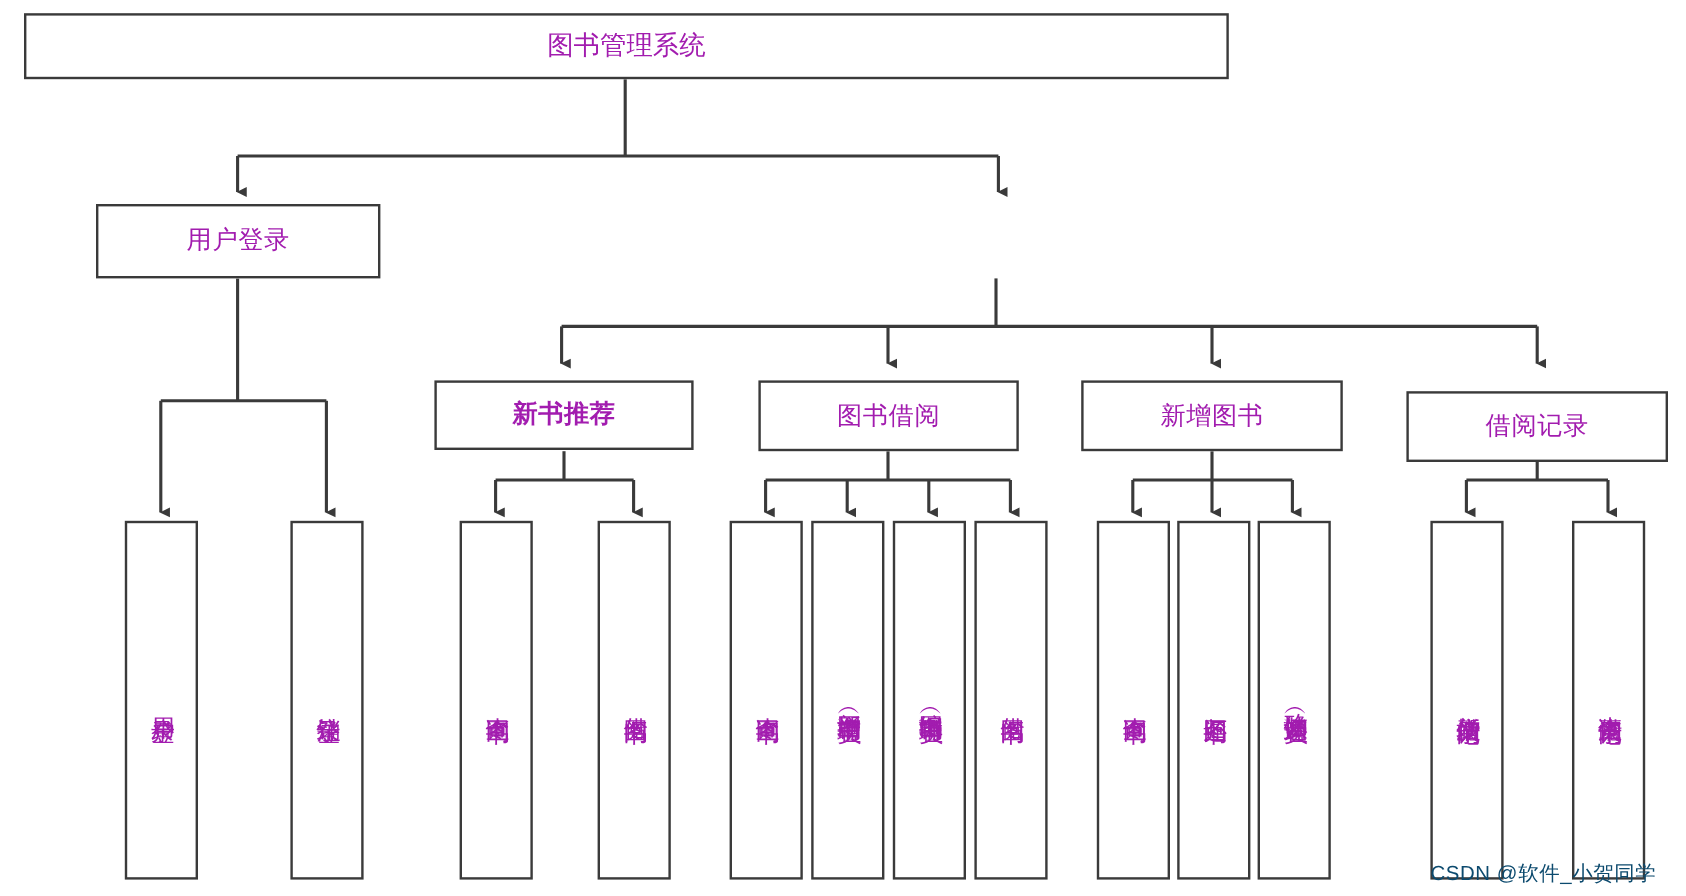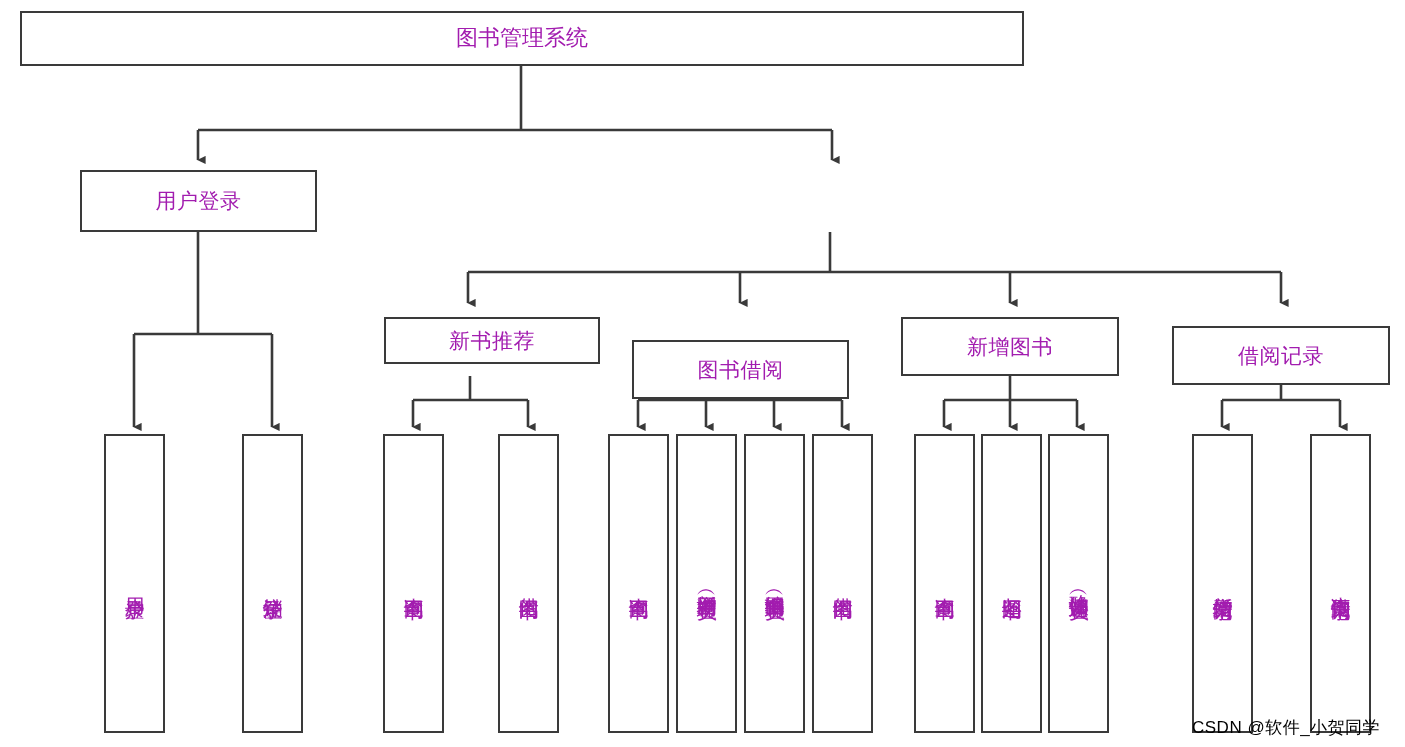--- a/index.html
+++ b/index.html
@@ -54,21 +54,21 @@
     text-orientation: upright;
     line-height: 1.18;
     letter-spacing: 1px;
     white-space: normal;
     display: block;
     max-height: 100%;
   }
   .watermark {
     position: absolute;
     font-size: 17px;
-    color: #000000;
+    color: #0c4a6e;
     white-space: nowrap;
     letter-spacing: 0.5px;
   }
 </style>
 </head>
 <body>
 
 <div id="canvas">
 
   <svg class="wires" viewBox="0 0 1405 747">
@@ -122,24 +122,24 @@
   </svg>
 
   <div class="node title" style="left:20px; top:11px; width:1004px; height:55px;">
     <span>图书管理系统</span>
   </div>
 
   <div class="node horiz" style="left:80px; top:170px; width:237px; height:62px;">
     <span>用户登录</span>
   </div>
 
-  <div class="node horiz" style="left:384px; top:317px; width:216px; height:47px;">
+  <div class="node horiz" style="left:362px; top:317px; width:216px; height:58px;font-weight:bold;">
     <span>新书推荐</span>
   </div>
-  <div class="node horiz" style="left:632px; top:317px; width:217px; height:59px;margin-top:23px;">
+  <div class="node horiz" style="left:632px; top:317px; width:217px; height:59px;">
     <span>图书借阅</span>
   </div>
   <div class="node horiz" style="left:901px; top:317px; width:218px; height:59px;">
     <span>新增图书</span>
   </div>
   <div class="node horiz" style="left:1172px; top:326px; width:218px; height:59px;">
     <span>借阅记录</span>
   </div>
 
   <div class="node leaf" style="left:104px; top:434px; width:61px; height:299px;">

